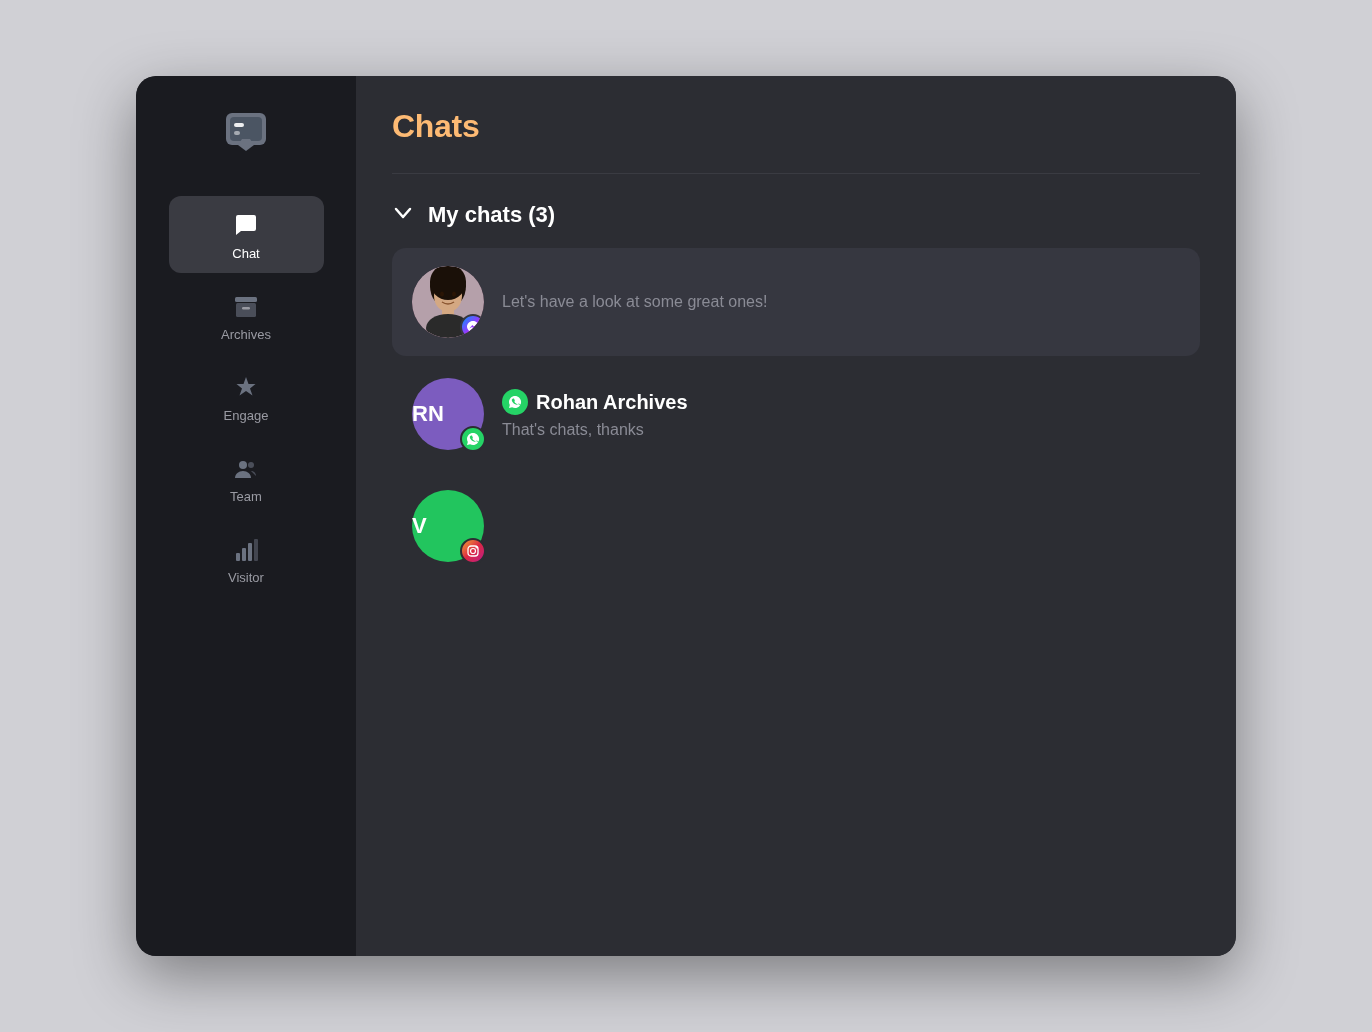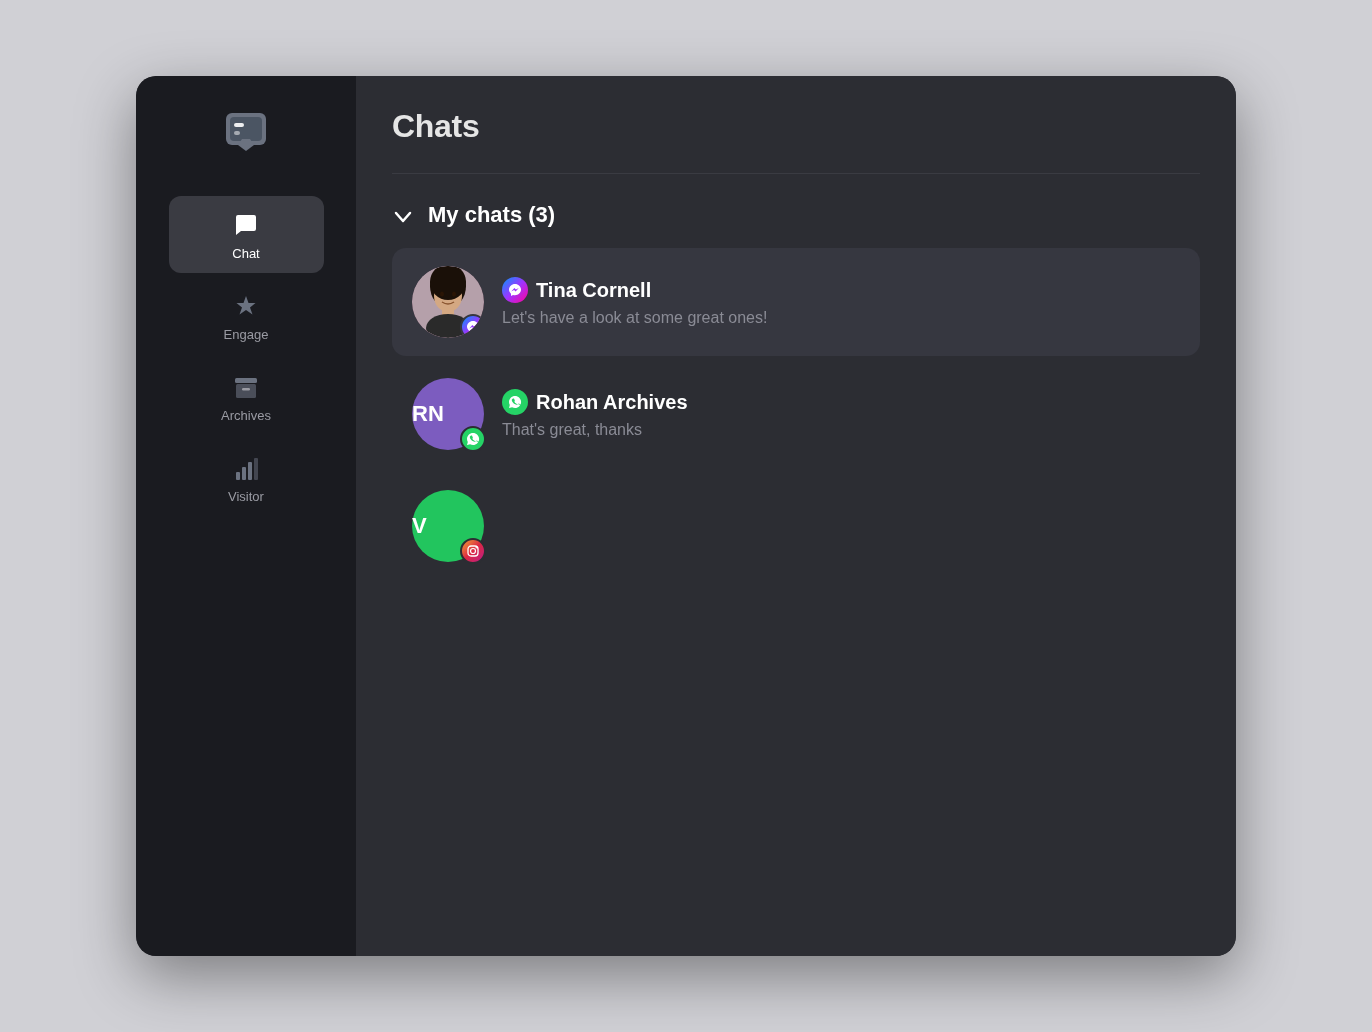--- a/index.html
+++ b/index.html
@@ -113,34 +113,34 @@
       background: #2c2d33;
       display: flex;
       flex-direction: column;
       padding: 32px 36px;
       border-radius: 0 20px 20px 0;
     }
 
     .page-title {
       font-size: 32px;
       font-weight: 700;
-      color: #e5e5e5;
+      color: #fdba74;
       margin-bottom: 28px;
       letter-spacing: -0.3px;
     }
 
     .divider {
       height: 1px;
       background: #3a3b42;
       margin-bottom: 28px;
     }
 
     .section-header {
       display: flex;
-      align-items: flex-end;
+      align-items: flex-start;
       gap: 14px;
       margin-bottom: 20px;
     }
 
     .chevron-icon {
       width: 22px;
       height: 22px;
       display: flex;
       align-items: center;
       justify-content: center;
@@ -289,37 +289,48 @@
             <rect x="6" y="7" width="8" height="2.5" rx="1.2" fill="#3a3b42"></rect>
             <rect x="6" y="11.5" width="5" height="2.5" rx="1.2" fill="#3a3b42"></rect>
           </svg>
         </div>
         <span class="sidebar-item-label">Chat</span>
       </div>
 
       <div class="sidebar-item">
         <div class="sidebar-icon">
           <svg viewBox="0 0 26 26" fill="none">
-            <path d="M13 2 L15.5 9H22.5L17 13.5L19.5 20.5L13 16L6.5 20.5L9 13.5L3.5 9H10.5Z" fill="#6b7280"></path>
-          </svg>
-        </div>
-        <span class="sidebar-item-label">Engage</span>
+            <rect x="2" y="3" width="22" height="5" rx="1.5" fill="#6b7280"></rect>
+            <rect x="3" y="9" width="20" height="14" rx="1.5" fill="#6b7280" opacity="0.6"></rect>
+            <rect x="9" y="13" width="8" height="2.5" rx="1.2" fill="#9a9ba3"></rect>
+          </svg>
+        </div>
+        <span class="sidebar-item-label">Archives</span>
       </div>
 
       <div class="sidebar-item">
         <div class="sidebar-icon">
           <svg viewBox="0 0 26 26" fill="none">
-            <rect x="2" y="3" width="22" height="5" rx="1.5" fill="#6b7280"></rect>
-            <rect x="3" y="9" width="20" height="14" rx="1.5" fill="#6b7280" opacity="0.6"></rect>
-            <rect x="9" y="13" width="8" height="2.5" rx="1.2" fill="#9a9ba3"></rect>
-          </svg>
-        </div>
-        <span class="sidebar-item-label">Archives</span>
-      </div>
-
+            <path d="M13 2 L15.5 9H22.5L17 13.5L19.5 20.5L13 16L6.5 20.5L9 13.5L3.5 9H10.5Z" fill="#6b7280"></path>
+          </svg>
+        </div>
+        <span class="sidebar-item-label">Engage</span>
+      </div>
+
+      <div class="sidebar-item">
+        <div class="sidebar-icon">
+          <svg viewBox="0 0 26 26" fill="none">
+            <circle cx="10" cy="9" r="4" fill="#6b7280"></circle>
+            <circle cx="18" cy="9" r="3" fill="#6b7280" opacity="0.6"></circle>
+            <path d="M2 22c0-4 3.6-7 8-7s8 3 8 7" fill="#6b7280"></path>
+            <path d="M18 15c2.5 0 5 1.8 5 5" fill="#6b7280" opacity="0.6"></path>
+          </svg>
+        </div>
+        <span class="sidebar-item-label">Team</span>
+      </div>
 
       <div class="sidebar-item">
         <div class="sidebar-icon">
           <svg viewBox="0 0 26 26" fill="none">
             <rect x="3" y="16" width="4" height="8" rx="1" fill="#6b7280"></rect>
             <rect x="9" y="11" width="4" height="13" rx="1" fill="#6b7280"></rect>
             <rect x="15" y="6" width="4" height="18" rx="1" fill="#6b7280"></rect>
             <rect x="21" y="2" width="4" height="22" rx="1" fill="#6b7280" opacity="0.5"></rect>
           </svg>
         </div>
@@ -371,28 +382,20 @@
               <path d="M30 36 Q36 40 42 36" stroke="#8a5530" stroke-width="1.5" fill="none"></path>
             </g>
           </svg>
           <div class="platform-badge messenger-icon" style="position:absolute;bottom:-2px;right:-2px;width:26px;height:26px;border-radius:50%;background:linear-gradient(135deg,#0099ff,#a033ff,#ff0099);border:2px solid #363740;display:flex;align-items:center;justify-content:center;">
             <svg width="14" height="14" viewBox="0 0 14 14" fill="white">
               <path d="M7 1C3.7 1 1 3.5 1 6.6c0 1.7.8 3.2 2 4.2v2.2l2-1.1c.6.2 1.3.3 2 .3 3.3 0 6-2.5 6-5.6S10.3 1 7 1zm.6 7.5L6.1 7 3.2 8.5l3.2-3.4 1.5 1.5 2.9-1.5-3.2 3.4z"></path>
             </svg>
           </div>
         </div>
         <div class="chat-info">
-          <div class="chat-name-row">
-            <div class="platform-icon messenger-icon" style="background:linear-gradient(135deg,#0099ff,#a033ff,#ff0099);width:26px;height:26px;border-radius:50%;display:flex;align-items:center;justify-content:center;">
-              <svg width="14" height="14" viewBox="0 0 14 14" fill="white">
-                <path d="M7 1C3.7 1 1 3.5 1 6.6c0 1.7.8 3.2 2 4.2v2.2l2-1.1c.6.2 1.3.3 2 .3 3.3 0 6-2.5 6-5.6S10.3 1 7 1zm.6 7.5L6.1 7 3.2 8.5l3.2-3.4 1.5 1.5 2.9-1.5-3.2 3.4z"></path>
-              </svg>
-            </div>
-            <span class="chat-name">Tina Cornell</span>
-          </div>
           <div class="chat-preview">Let's have a look at some great ones!</div>
         </div>
       </div>
 
       <div class="chat-item">
         <div class="avatar avatar-purple" style="position:relative;">
           <span>RN</span>
           <div style="position:absolute;bottom:-2px;right:-2px;width:26px;height:26px;border-radius:50%;background:#25d366;border:2px solid #2c2d33;display:flex;align-items:center;justify-content:center;">
             <svg width="14" height="14" viewBox="0 0 14 14" fill="white">
               <path d="M7 1C3.7 1 1 3.7 1 7c0 1.1.3 2.1.8 3L1 13l3.1-.8c.9.5 1.9.8 3 .8 3.3 0 6-2.7 6-6S10.3 1 7 1zm3.1 8.1c-.1.3-.7.6-1 .6-.3 0-.6.1-1.9-.4-1.6-.6-2.6-2.2-2.7-2.3-.1-.1-.7-1-.7-1.9S4.4 4 4.7 3.8c.2-.2.4-.2.6-.2h.4c.2 0 .3.1.5.4l.6 1.5c.1.2.1.4 0 .5l-.3.5c-.1.1-.1.2 0 .4.1.1.6.9 1.3 1.4.9.7 1.6.9 1.8 1 .2.1.3 0 .4-.1l.4-.5c.1-.2.2-.2.4-.1l1.4.7c.2.1.3.2.3.3-.1.2-.1.4-.2.5z"></path>
@@ -401,21 +404,21 @@
         </div>
         <div class="chat-info">
           <div class="chat-name-row">
             <div class="platform-icon whatsapp-icon" style="background:#25d366;width:26px;height:26px;border-radius:50%;display:flex;align-items:center;justify-content:center;">
               <svg width="14" height="14" viewBox="0 0 14 14" fill="white">
                 <path d="M7 1C3.7 1 1 3.7 1 7c0 1.1.3 2.1.8 3L1 13l3.1-.8c.9.5 1.9.8 3 .8 3.3 0 6-2.7 6-6S10.3 1 7 1zm3.1 8.1c-.1.3-.7.6-1 .6-.3 0-.6.1-1.9-.4-1.6-.6-2.6-2.2-2.7-2.3-.1-.1-.7-1-.7-1.9S4.4 4 4.7 3.8c.2-.2.4-.2.6-.2h.4c.2 0 .3.1.5.4l.6 1.5c.1.2.1.4 0 .5l-.3.5c-.1.1-.1.2 0 .4.1.1.6.9 1.3 1.4.9.7 1.6.9 1.8 1 .2.1.3 0 .4-.1l.4-.5c.1-.2.2-.2.4-.1l1.4.7c.2.1.3.2.3.3-.1.2-.1.4-.2.5z"></path>
               </svg>
             </div>
             <span class="chat-name">Rohan Archives</span>
           </div>
-          <div class="chat-preview">That's great, thanks</div>
+          <div class="chat-preview">That's chats, thanks</div>
         </div>
       </div>
 
       <div class="chat-item">
         <div class="avatar avatar-green" style="position:relative;">
           <span>V</span>
           <div style="position:absolute;bottom:-2px;right:-2px;width:26px;height:26px;border-radius:50%;background:linear-gradient(135deg,#f09433,#e6683c,#dc2743,#cc2366,#bc1888);border:2px solid #2c2d33;display:flex;align-items:center;justify-content:center;">
             <svg width="14" height="14" viewBox="0 0 14 14" fill="white">
               <rect x="2" y="2" width="10" height="10" rx="3" stroke="white" stroke-width="1.3" fill="none"></rect>
               <circle cx="7" cy="7" r="2.5" stroke="white" stroke-width="1.2" fill="none"></circle>

